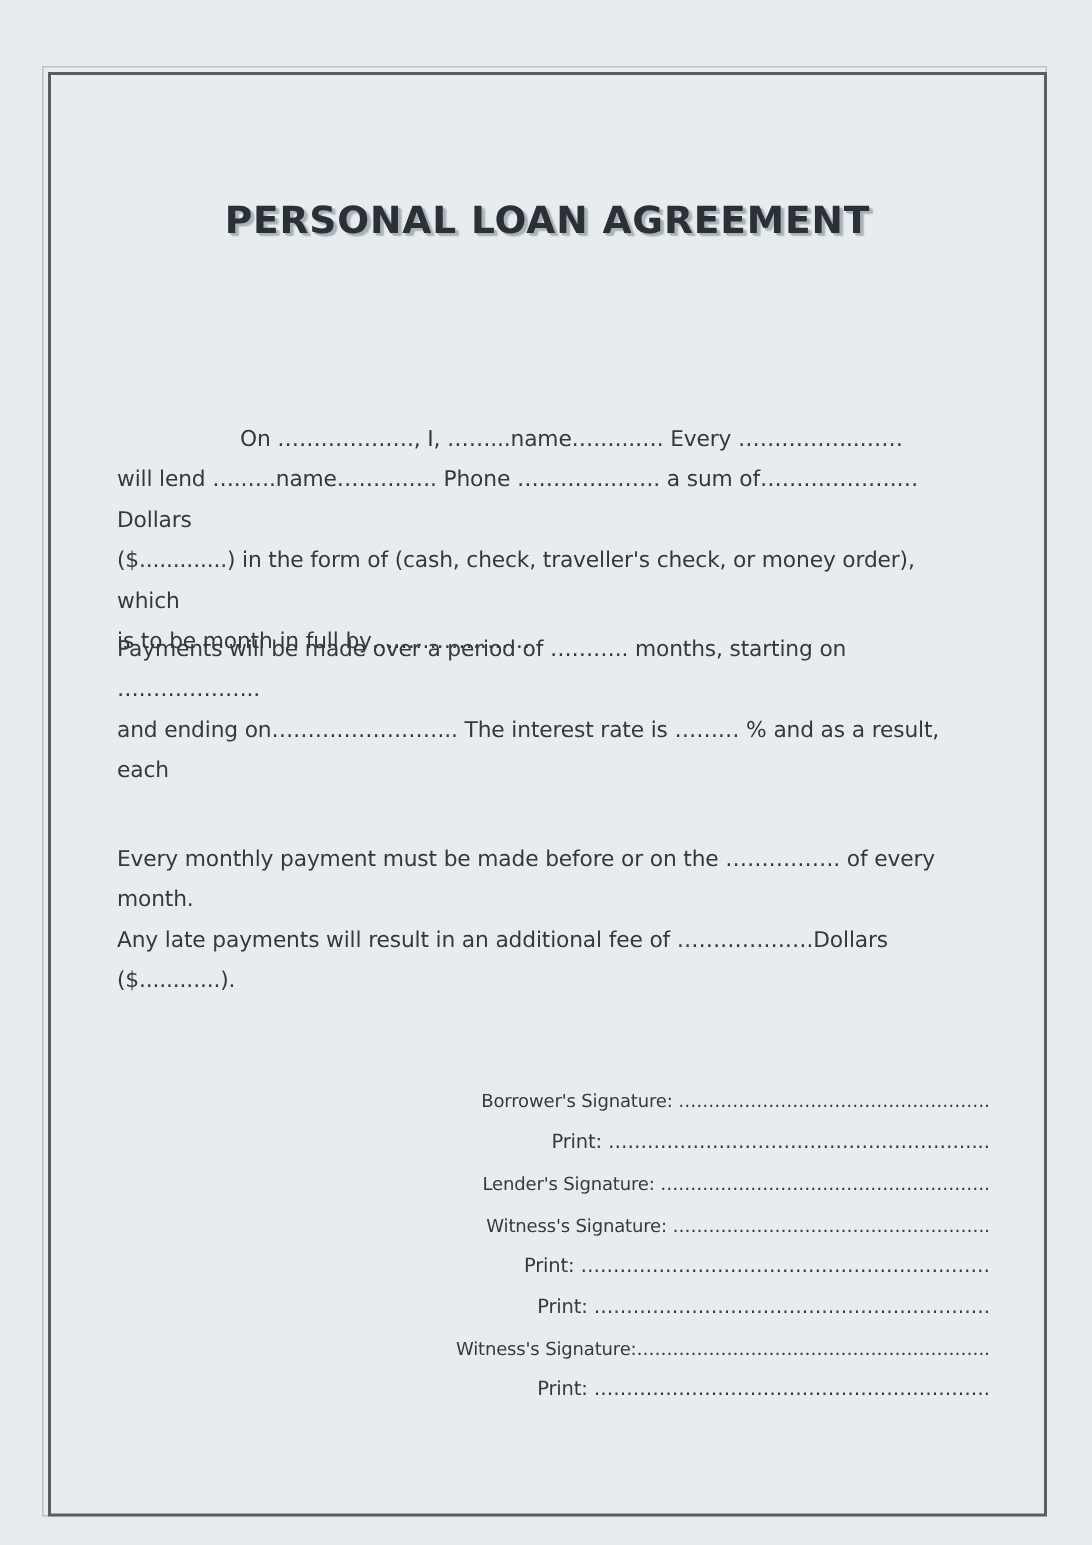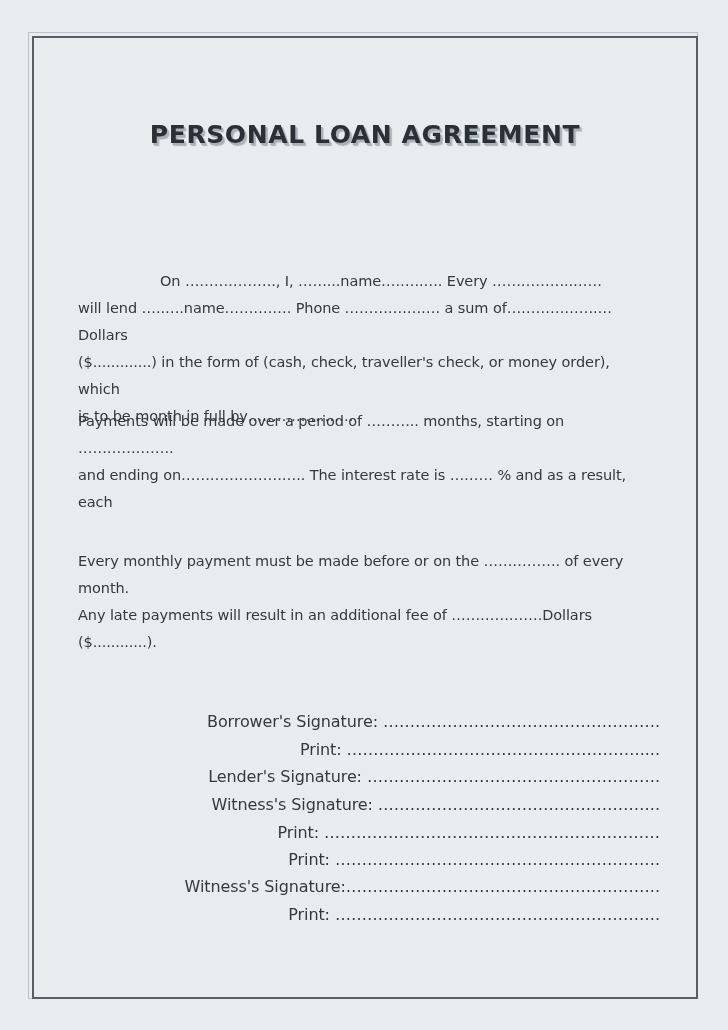--- a/index.html
+++ b/index.html
@@ -13,21 +13,21 @@
     background: #e7edef;
     font-family: "Liberation Sans", sans-serif;
     overflow: hidden;
     position: relative;
   }
 
   
   #page {
     position: absolute;
     left: 0;
-    top: 4px;
+    top: 16px;
     width: 728px;
     height: 846px;
     background: #e7edef;
   }
 
   #frame-outer {
     position: absolute;
     left: 28px;
     top: 28px;
     width: 670px;
@@ -104,27 +104,27 @@
     text-align: right;
     font-family: "DejaVu Sans", sans-serif;
     color: #35393f;
     white-space: nowrap;
     padding-right: 38px;
     box-sizing: border-box;
     width: 666px;
   }
 
   .sign-row.sig {
-    font-size: 16px;
+    font-size: 12px;
     line-height: 28px;
     letter-spacing: -0.1px;
   }
 
   .sign-row.print {
-    font-size: 16px;
+    font-size: 13px;
     line-height: 27px;
     letter-spacing: -0.1px;
     padding-left: 13px;
   }
 
   .dots {
     letter-spacing: 0px;
   }
 </style>
 </head>

